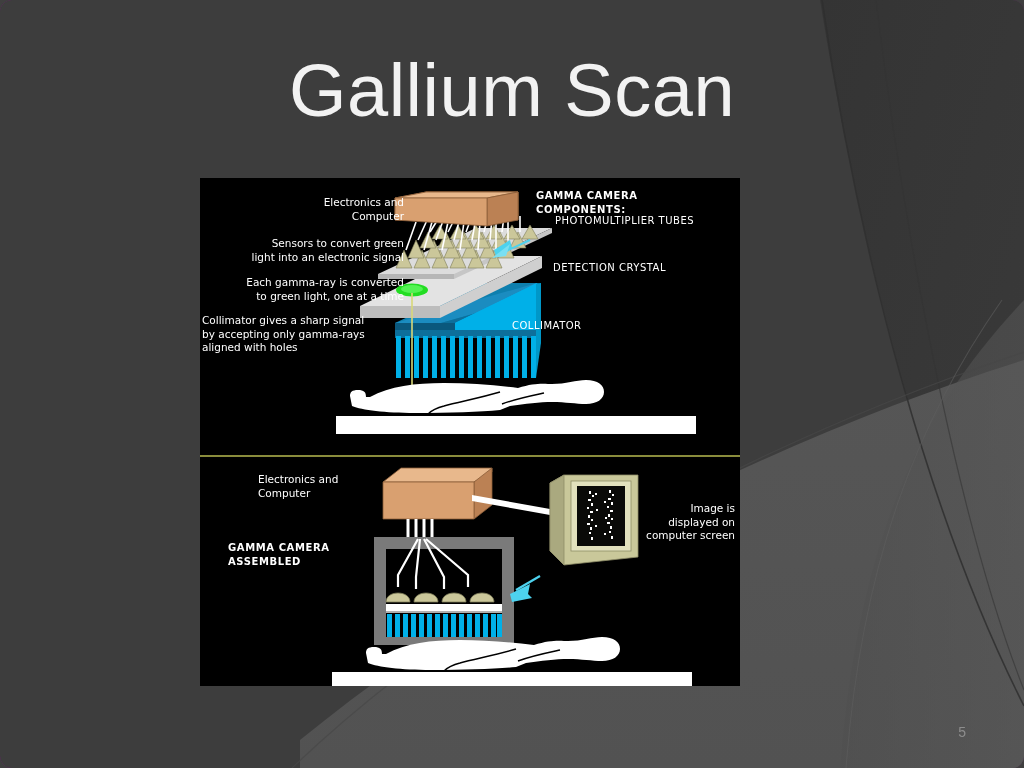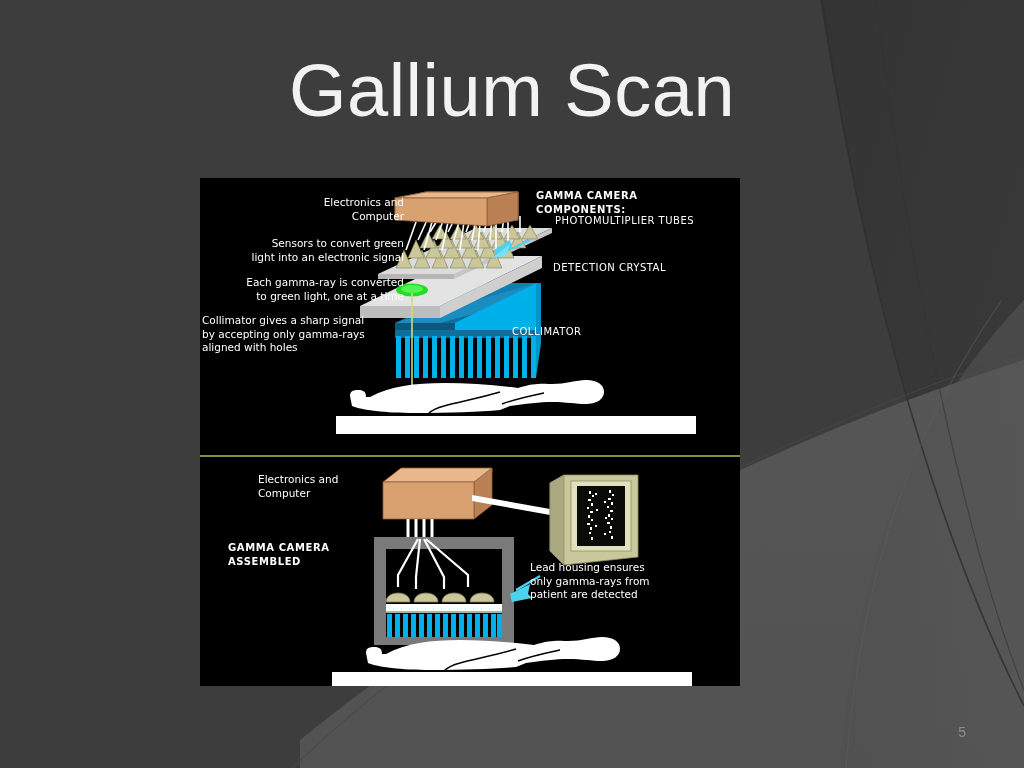--- a/index.html
+++ b/index.html
@@ -14,20 +14,21 @@
     overflow: hidden;
     font-family: "Liberation Sans", sans-serif;
   }
 
   #slide {
     position: relative;
     width: 1024px;
     height: 768px;
     background: #701a75;
     overflow: hidden;
+    border-radius: 12px;
   }
 
   
   .bg-layer {
     position: absolute;
     inset: 0;
     width: 1024px;
     height: 768px;
     pointer-events: none;
   }
@@ -309,21 +310,21 @@
       <div class="fig-text ta-right" style="left:4px; top:59px; width:200px;">Sensors to convert green
 light into an electronic signal</div>
       <div class="fig-text ta-center" style="left:2px; top:136px; width:200px;">Collimator gives a sharp signal
 by accepting only gamma-rays
 aligned with holes</div>
 
       <div class="fig-text caps ta-center" style="left:336px; top:11px; width:180px;">GAMMA CAMERA
 COMPONENTS:</div>
       <div class="fig-text label" style="left:355px; top:36px;">PHOTOMULTIPLIER TUBES</div>
       <div class="fig-text label" style="left:353px; top:83px;">DETECTION CRYSTAL</div>
-      <div class="fig-text label" style="left:312px; top:141px;margin-top:6px;">COLLIMATOR</div>
+      <div class="fig-text label" style="left:312px; top:141px;">COLLIMATOR</div>
     </div>
 
     <div id="panel-divider"></div>
 
     <div class="panel" id="panel-bottom">
 
       <svg width="540" height="229" viewBox="0 0 540 229">
         <rect x="0" y="0" width="540" height="229" fill="#000"></rect>
 
         <g>
@@ -448,22 +449,22 @@
         </g>
         <path d="M316,192 C296,198 274,202 260,206 C252,208 248,210 244,214" stroke="#000" stroke-width="1.4" fill="none"></path>
         <path d="M360,193 C346,196 331,199 318,204" stroke="#000" stroke-width="1.4" fill="none"></path>
         <rect x="132" y="215" width="360" height="16" fill="#ffffff"></rect>
       </svg>
 
       <div class="fig-text ta-center" style="left:58px; top:16px; width:186px;">Electronics and
 Computer</div>
       <div class="fig-text caps ta-center" style="left:28px; top:84px; width:160px;">GAMMA CAMERA
 ASSEMBLED</div>
-      <div class="fig-text ta-center" style="left:330px; top:104px; width:200px;">Lead housing ensures
-only gamma-rays from
-patient are detected</div>
+      <div class="fig-text ta-right" style="left:375px; top:45px; width:160px;">Image is
+displayed on
+computer screen</div>
     </div>
 
   </div>
 
   <div id="slide-number">5</div>
 
 </div>
 
 </body></html>

